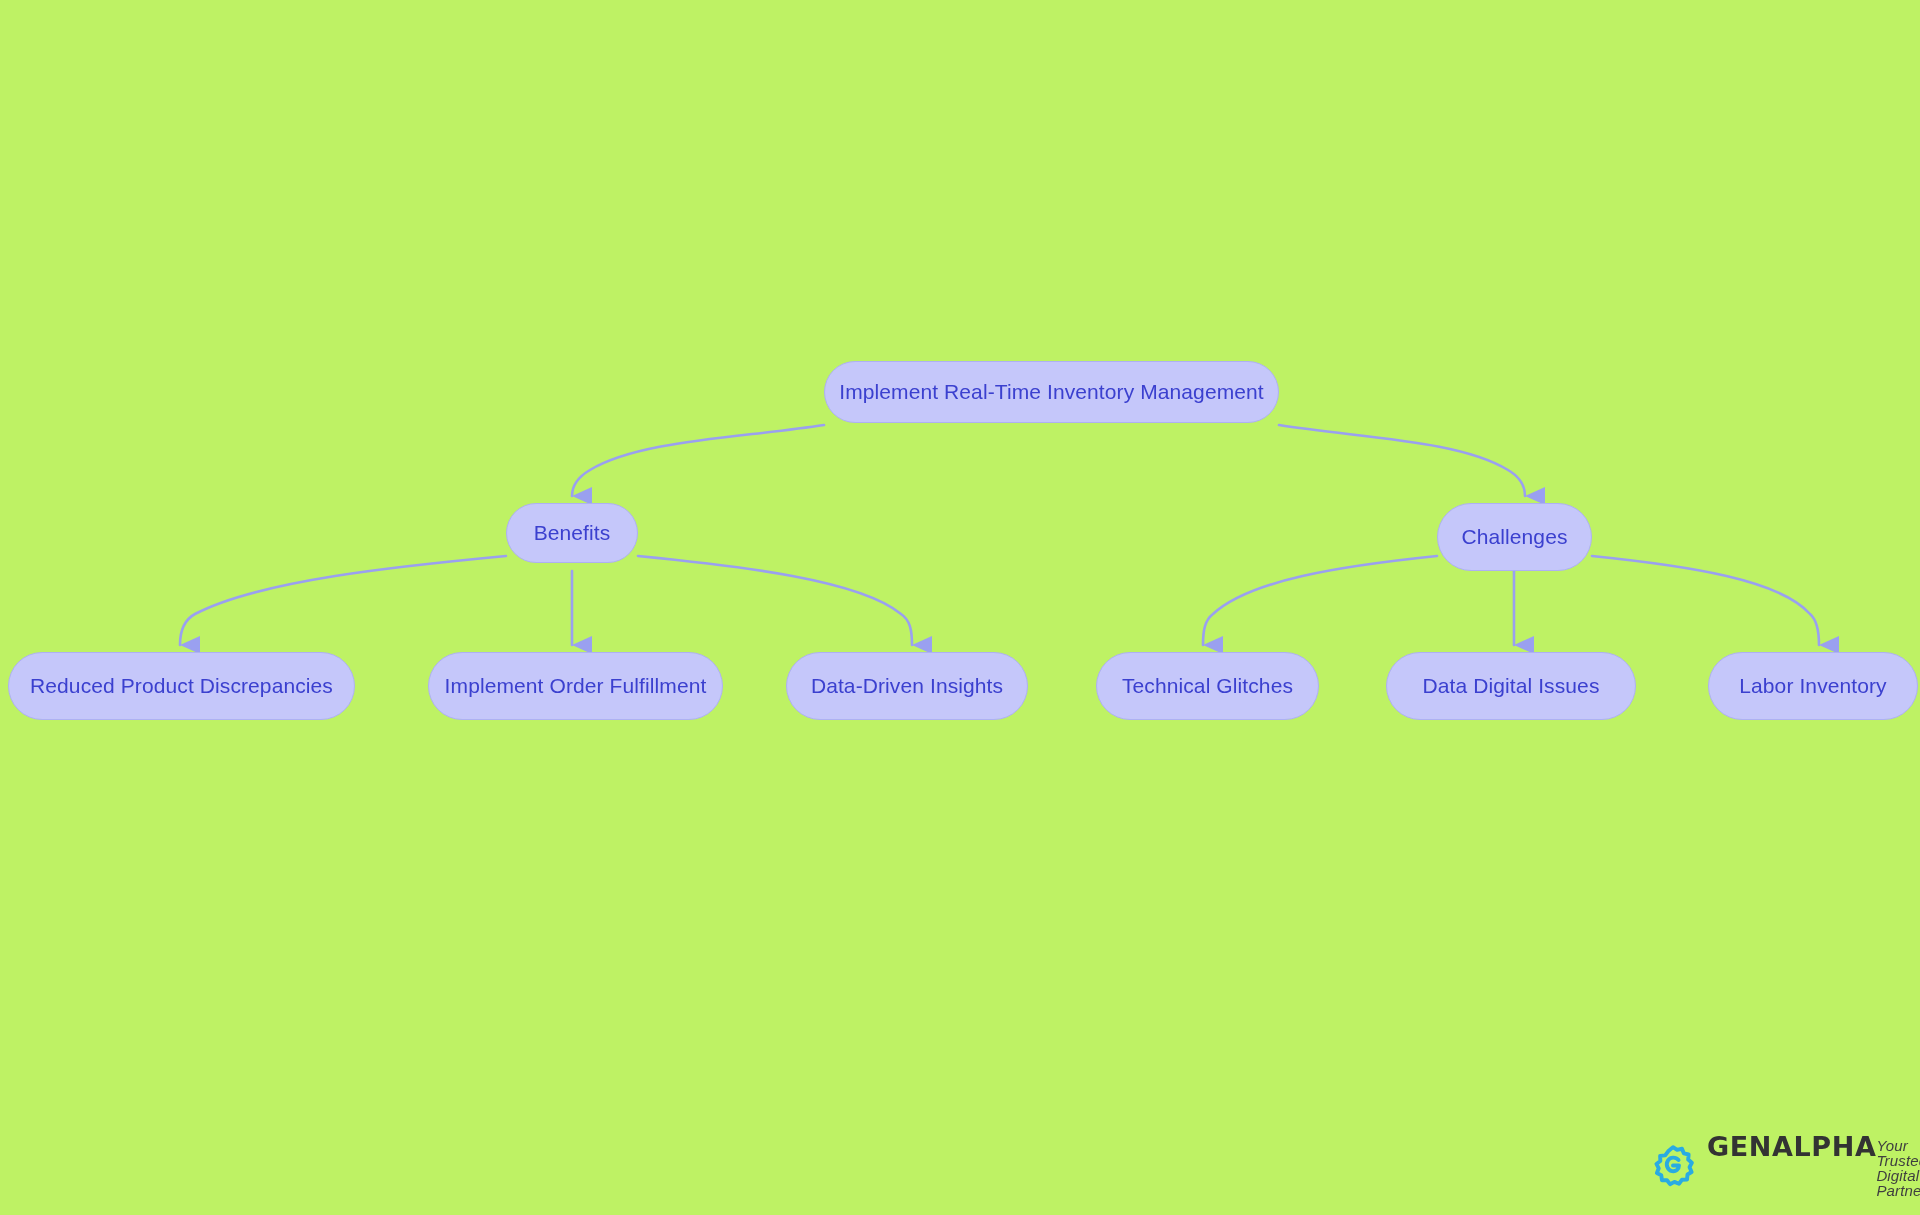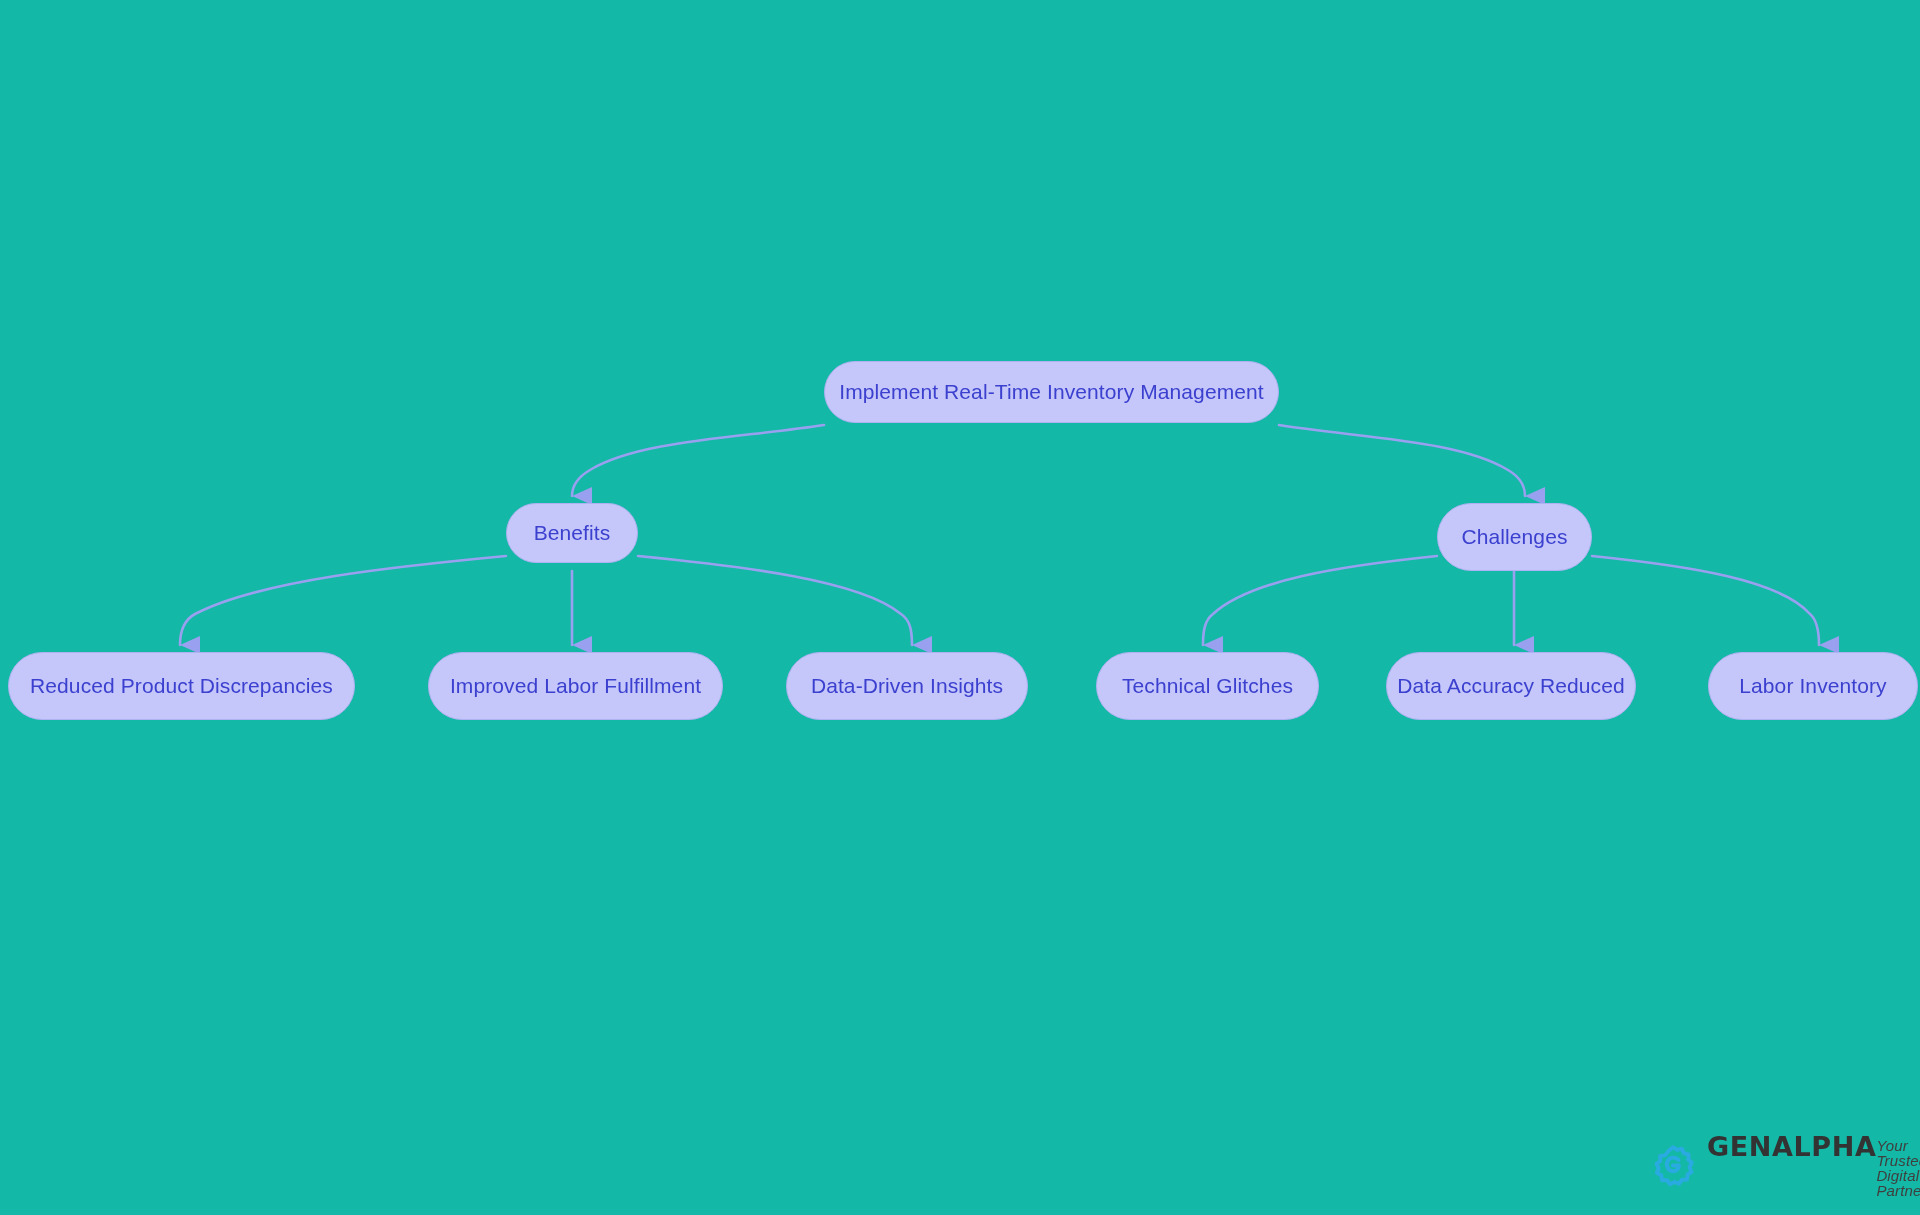--- a/index.html
+++ b/index.html
@@ -4,21 +4,21 @@
 <style>
   html, body {
     margin: 0;
     padding: 0;
     background: #ffffff;
   }
   #canvas {
     position: relative;
     width: 1920px;
     height: 1215px;
-    background: #14b8a6;
+    background: #bef264;
     overflow: hidden;
     font-family: "Liberation Sans", sans-serif;
   }
   #edges {
     position: absolute;
     left: 0;
     top: 0;
     width: 1920px;
     height: 1215px;
     pointer-events: none;
@@ -119,33 +119,33 @@
 
   <div class="node" style="left:1437px; top:503px; width:155px; height:68px;">
     <span class="node-label">Challenges</span>
   </div>
 
   <div class="node" style="left:8px; top:652px; width:347px; height:68px;align-items:center;">
     <span class="node-label">Reduced Product Discrepancies</span>
   </div>
 
   <div class="node" style="left:428px; top:652px; width:295px; height:68px;">
-    <span class="node-label">Improved Labor Fulfillment</span>
+    <span class="node-label">Implement Order Fulfillment</span>
   </div>
 
   <div class="node" style="left:786px; top:652px; width:242px; height:68px;">
     <span class="node-label">Data-Driven Insights</span>
   </div>
 
   <div class="node" style="left:1096px; top:652px; width:223px; height:68px;">
     <span class="node-label">Technical Glitches</span>
   </div>
 
   <div class="node" style="left:1386px; top:652px; width:250px; height:68px;">
-    <span class="node-label">Data Accuracy Reduced</span>
+    <span class="node-label">Data Digital Issues</span>
   </div>
 
   <div class="node" style="left:1708px; top:652px; width:210px; height:68px;">
     <span class="node-label">Labor Inventory</span>
   </div>
 
   <div id="logo" style="left:1650px; top:1133px;">
     <svg id="logo-gear" viewBox="0 0 100 100">
       <g fill="none" stroke="#29abe2" stroke-width="8.5" stroke-linejoin="round" stroke-linecap="round">
         <path d="M 50 9

